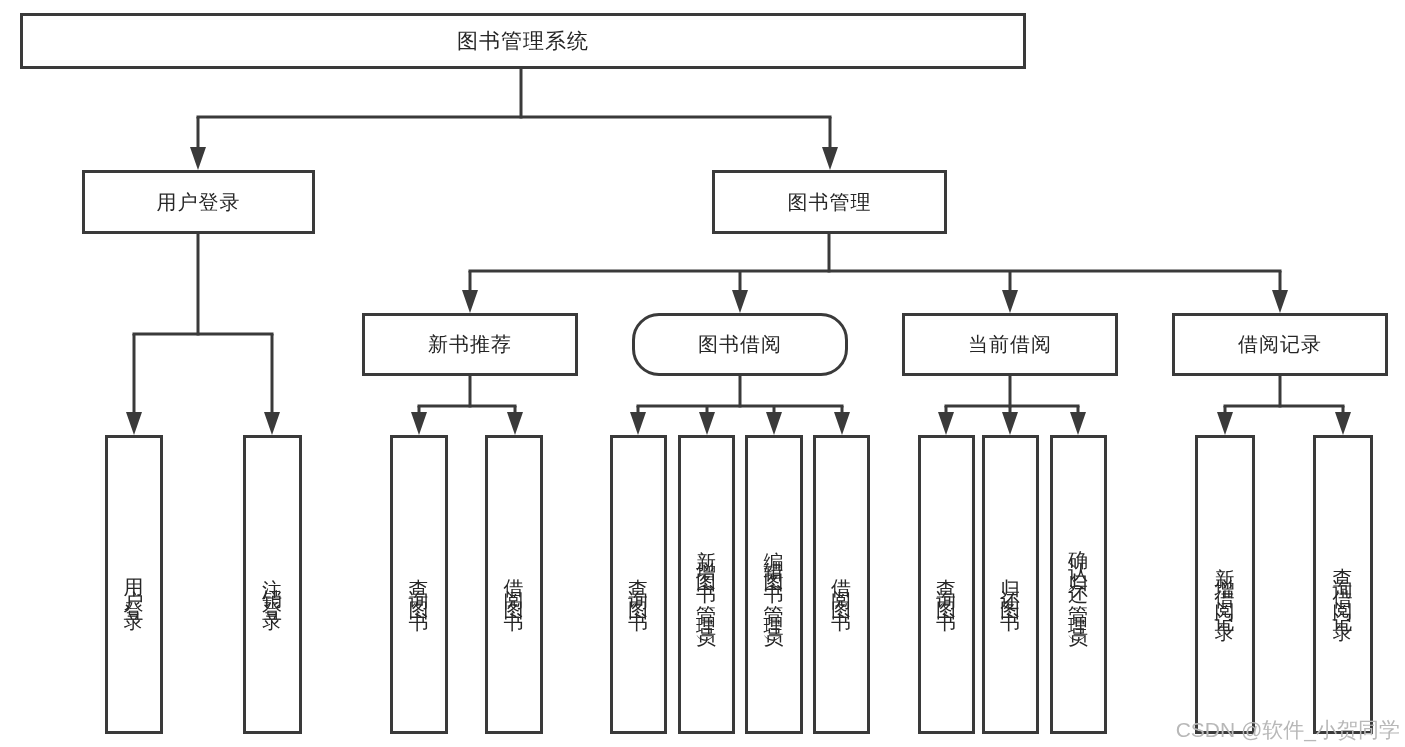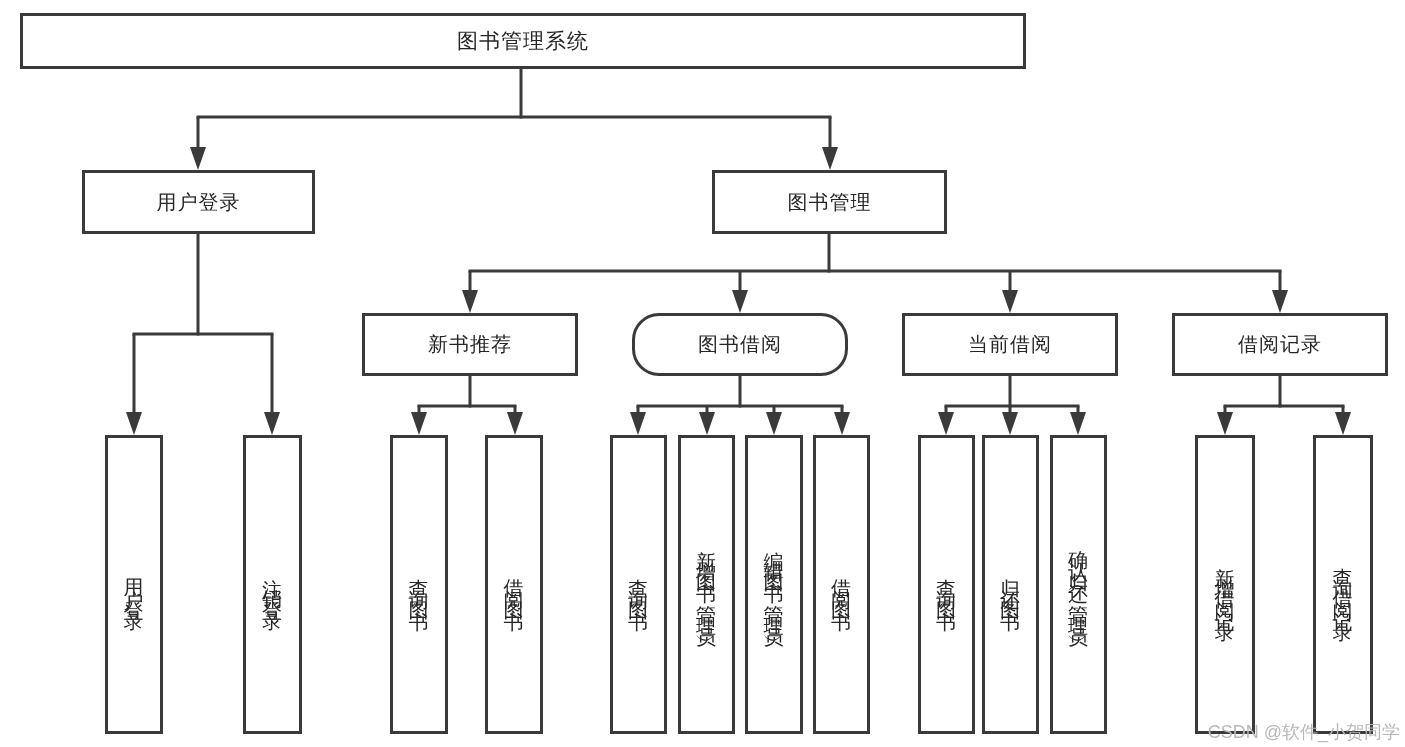--- a/index.html
+++ b/index.html
@@ -44,21 +44,21 @@
     writing-mode: vertical-rl;
     text-orientation: mixed;
     font-size: 20px;
     letter-spacing: 11px;
     line-height: 1;
   }
   .watermark {
     position: absolute;
     right: 5px;
     bottom: 3px;
-    font-size: 18px;
+    font-size: 21px;
     color: #b8b8b8;
     z-index: 3;
     white-space: nowrap;
   }
 </style>
 </head>
 <body>
 
 <div class="canvas">
 

